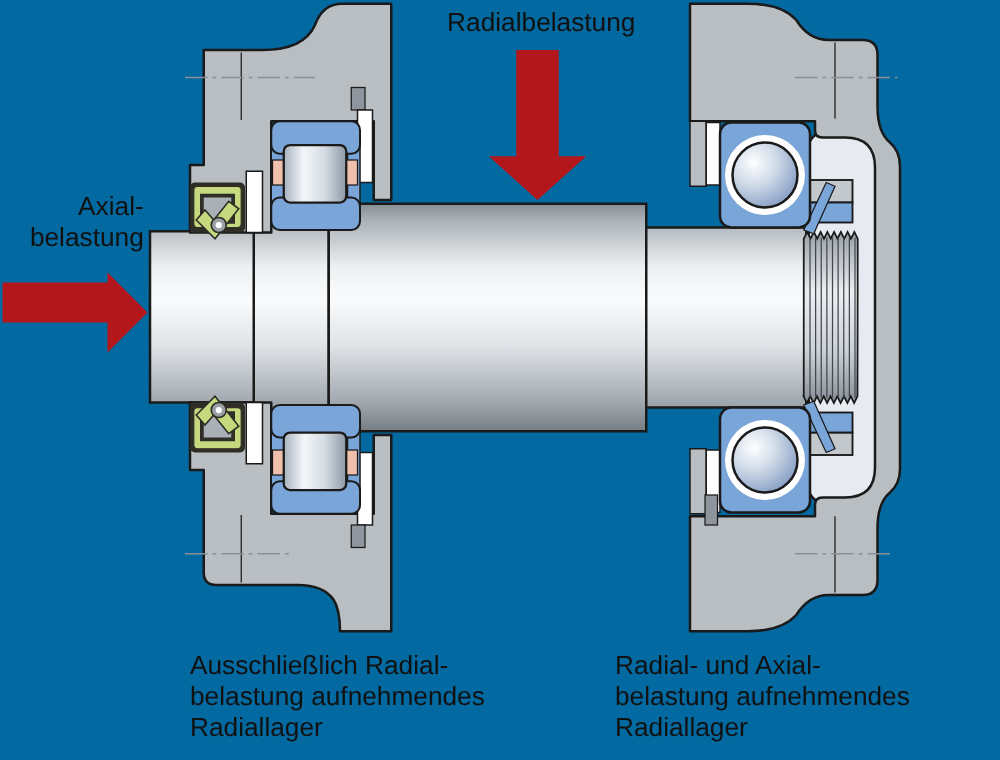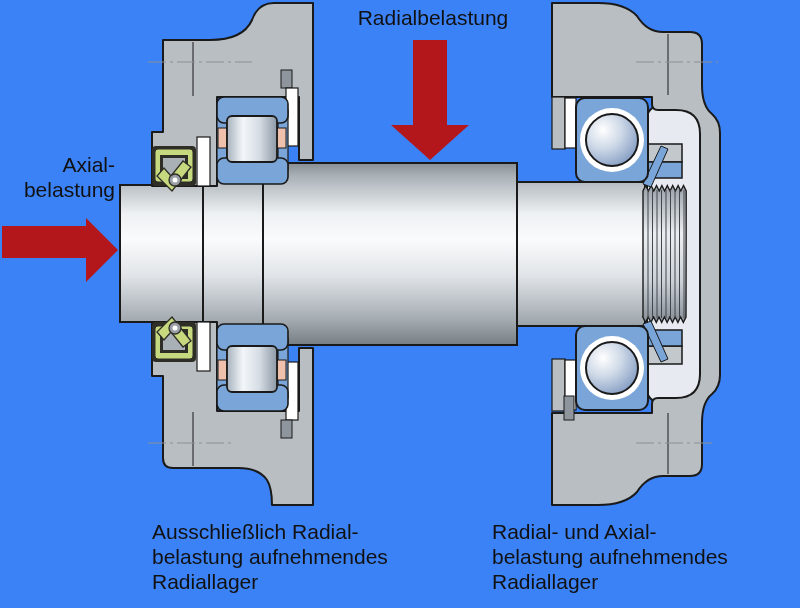--- a/index.html
+++ b/index.html
@@ -1,16 +1,16 @@
 <!DOCTYPE html>
 <html><head>
 <meta charset="utf-8">
 <style>
   html,body { margin:0; padding:0; background:#ffffff; }
-  .stage { position:relative; width:800px; height:608px; background:#3b82f6; overflow:hidden; }
+  .stage { position:relative; width:800px; height:608px; background:#0369a1; overflow:hidden; }
   svg { display:block; }
   text { font-family:"Liberation Sans", sans-serif; fill:#111111; }
   .lbl { font-size:21px; }
   .cap { font-size:21px; }
 </style>
 </head>
 <body>
 
 <div class="stage">
 <svg width="800" height="608" viewBox="0 0 800 608">

